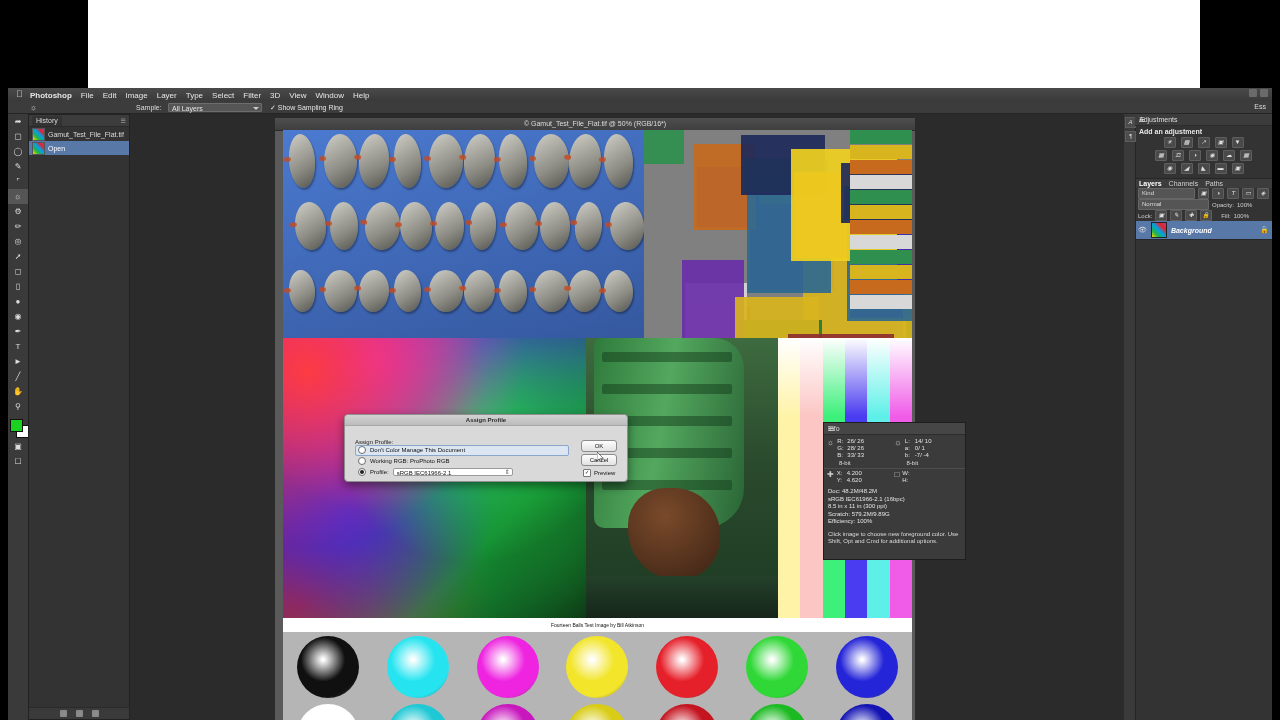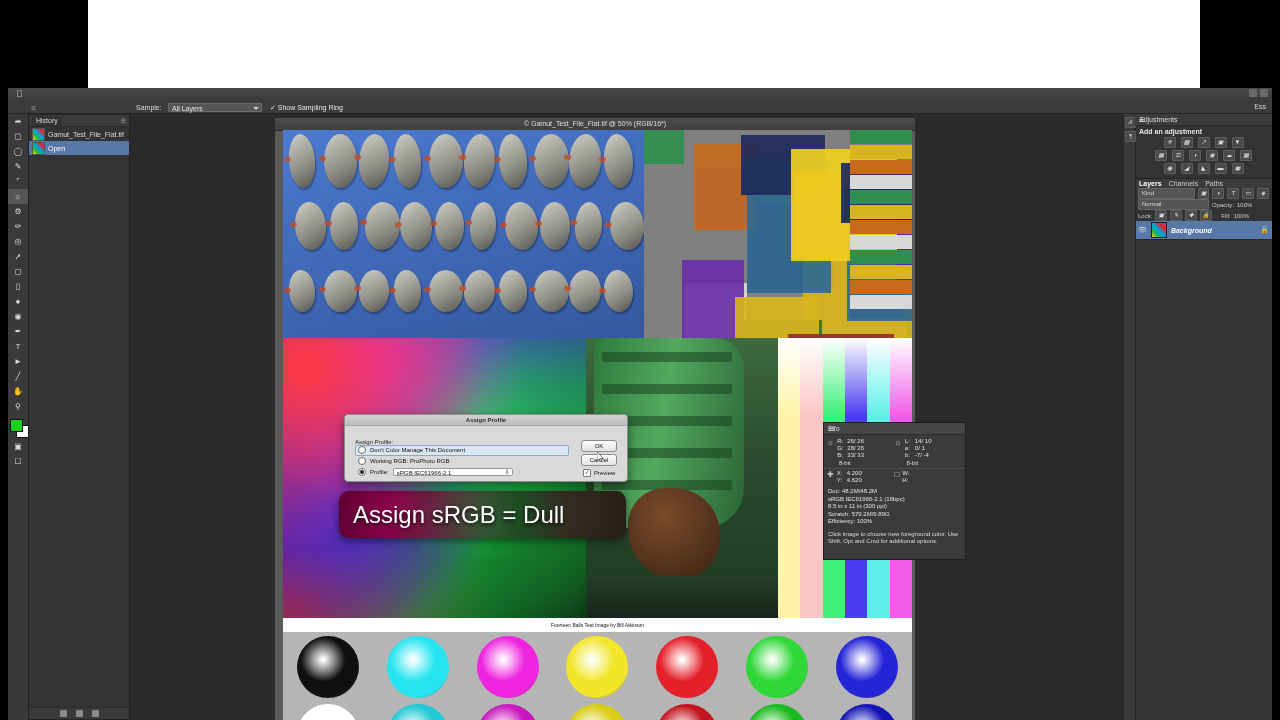--- a/index.html
+++ b/index.html
@@ -163,20 +163,34 @@
 <body>
 
 <div id="root">
 
   <div class="slide-band"></div>
 
   <div class="ps">
 
     <div class="menubar">
       <div class="apple"></div>
+      <div class="menus">
+        <span class="app">Photoshop</span>
+        <span>File</span>
+        <span>Edit</span>
+        <span>Image</span>
+        <span>Layer</span>
+        <span>Type</span>
+        <span>Select</span>
+        <span>Filter</span>
+        <span>3D</span>
+        <span>View</span>
+        <span>Window</span>
+        <span>Help</span>
+      </div>
       <div class="mb-right">
         <i></i>
         <i></i>
       </div>
     </div>
 
     <div class="optbar">
       <div class="opt-tool">☼</div>
       <div class="opt-lbl" style="left:128px">Sample:</div>
       <div class="opt-field" style="left:160px;width:94px">All Layers</div>
@@ -516,19 +530,15 @@
           <span class="chkbox">✓</span>
           <span>Preview</span>
         </div>
       </div>
     </div>
 
     <svg class="cursor" viewBox="0 0 7 10">
       <polygon points="0,0 0,9 2.2,6.8 3.8,9.8 5,9.2 3.5,6.4 6.4,6.4" fill="#fff" stroke="#000" stroke-width=".5"></polygon>
     </svg>
 
-    <div class="caption">
-      <div class="cbg"></div>
-      <div class="ctext">Assign sRGB = Dull</div>
-    </div>
 
   </div>
 </div>
 
 </body></html>

